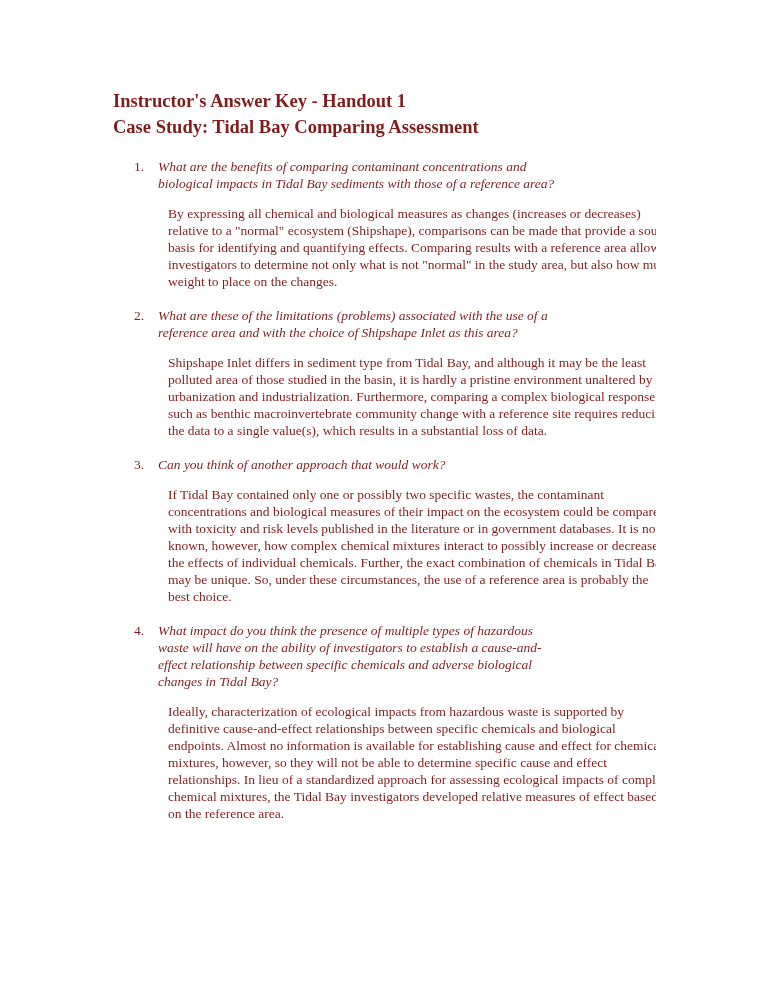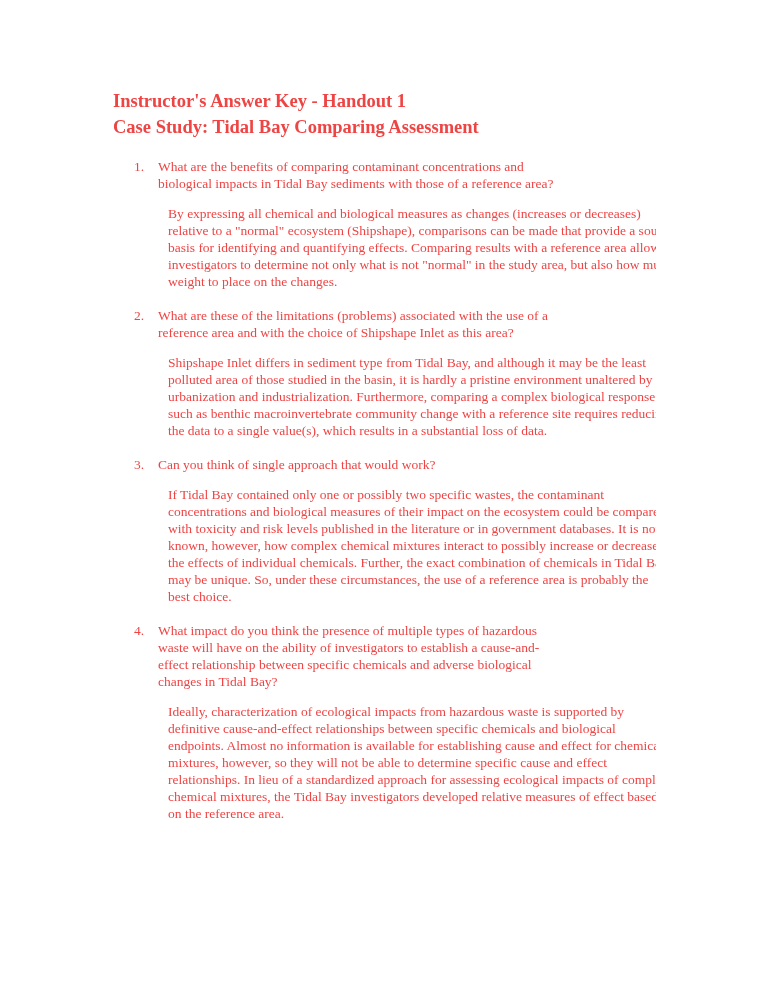--- a/index.html
+++ b/index.html
@@ -7,21 +7,21 @@
     padding: 0;
     background: #ffffff;
   }
   .page {
     width: 656px;
     height: 994px;
     background: #ffffff;
     box-sizing: border-box;
     padding: 88px 100px 0 113px;
     font-family: "Liberation Serif", "DejaVu Serif", serif;
-    color: #ef4444;
+    color: #7f1d1d;
     overflow: hidden;
   }
   .doc-title {
     font-size: 18.5px;
     font-weight: bold;
     line-height: 26px;
     margin: 0 0 18px 0;
   }
   .doc-title .title-line {
     display: block;
@@ -35,20 +35,21 @@
     padding-left: 21px;
   }
   .item-number {
     width: 24px;
     flex: 0 0 24px;
     font-size: 13.5px;
     line-height: 17px;
     font-style: normal;
   }
   .item-question {
+    font-style: italic;
     font-size: 13.5px;
     line-height: 17px;
     width: 500px;
   }
   .item-answer {
     margin-left: 55px;
     font-size: 13.5px;
     line-height: 17px;
     width: 505px;
     font-family: Liberation Serif, serif;
@@ -76,21 +77,21 @@
     <div class="question-row">
       <span class="item-number">2.</span>
       <span class="item-question">What are these of the limitations (problems) associated with the use of a reference area and with the choice of Shipshape Inlet as this area?</span>
     </div>
     <div class="item-answer">Shipshape Inlet differs in sediment type from Tidal Bay, and although it may be the least polluted area of those studied in the basin, it is hardly a pristine environment unaltered by urbanization and industrialization. Furthermore, comparing a complex biological response such as benthic macroinvertebrate community change with a reference site requires reducing the data to a single value(s), which results in a substantial loss of data.</div>
   </div>
 
   <div class="qa-item">
     <div class="question-row">
       <span class="item-number">3.</span>
-      <span class="item-question">Can you think of single approach that would work?</span>
+      <span class="item-question">Can you think of another approach that would work?</span>
     </div>
     <div class="item-answer">If Tidal Bay contained only one or possibly two specific wastes, the contaminant concentrations and biological measures of their impact on the ecosystem could be compared with toxicity and risk levels published in the literature or in government databases. It is not known, however, how complex chemical mixtures interact to possibly increase or decrease the effects of individual chemicals. Further, the exact combination of chemicals in Tidal Bay may be unique. So, under these circumstances, the use of a reference area is probably the best choice.</div>
   </div>
 
   <div class="qa-item">
     <div class="question-row">
       <span class="item-number">4.</span>
       <span class="item-question">What impact do you think the presence of multiple types of hazardous waste will have on the ability of investigators to establish a cause-and-effect relationship between specific chemicals and adverse biological changes in Tidal Bay?</span>
     </div>
     <div class="item-answer">Ideally, characterization of ecological impacts from hazardous waste is supported by definitive cause-and-effect relationships between specific chemicals and biological endpoints. Almost no information is available for establishing cause and effect for chemical mixtures, however, so they will not be able to determine specific cause and effect relationships. In lieu of a standardized approach for assessing ecological impacts of complex chemical mixtures, the Tidal Bay investigators developed relative measures of effect based on the reference area.</div>

